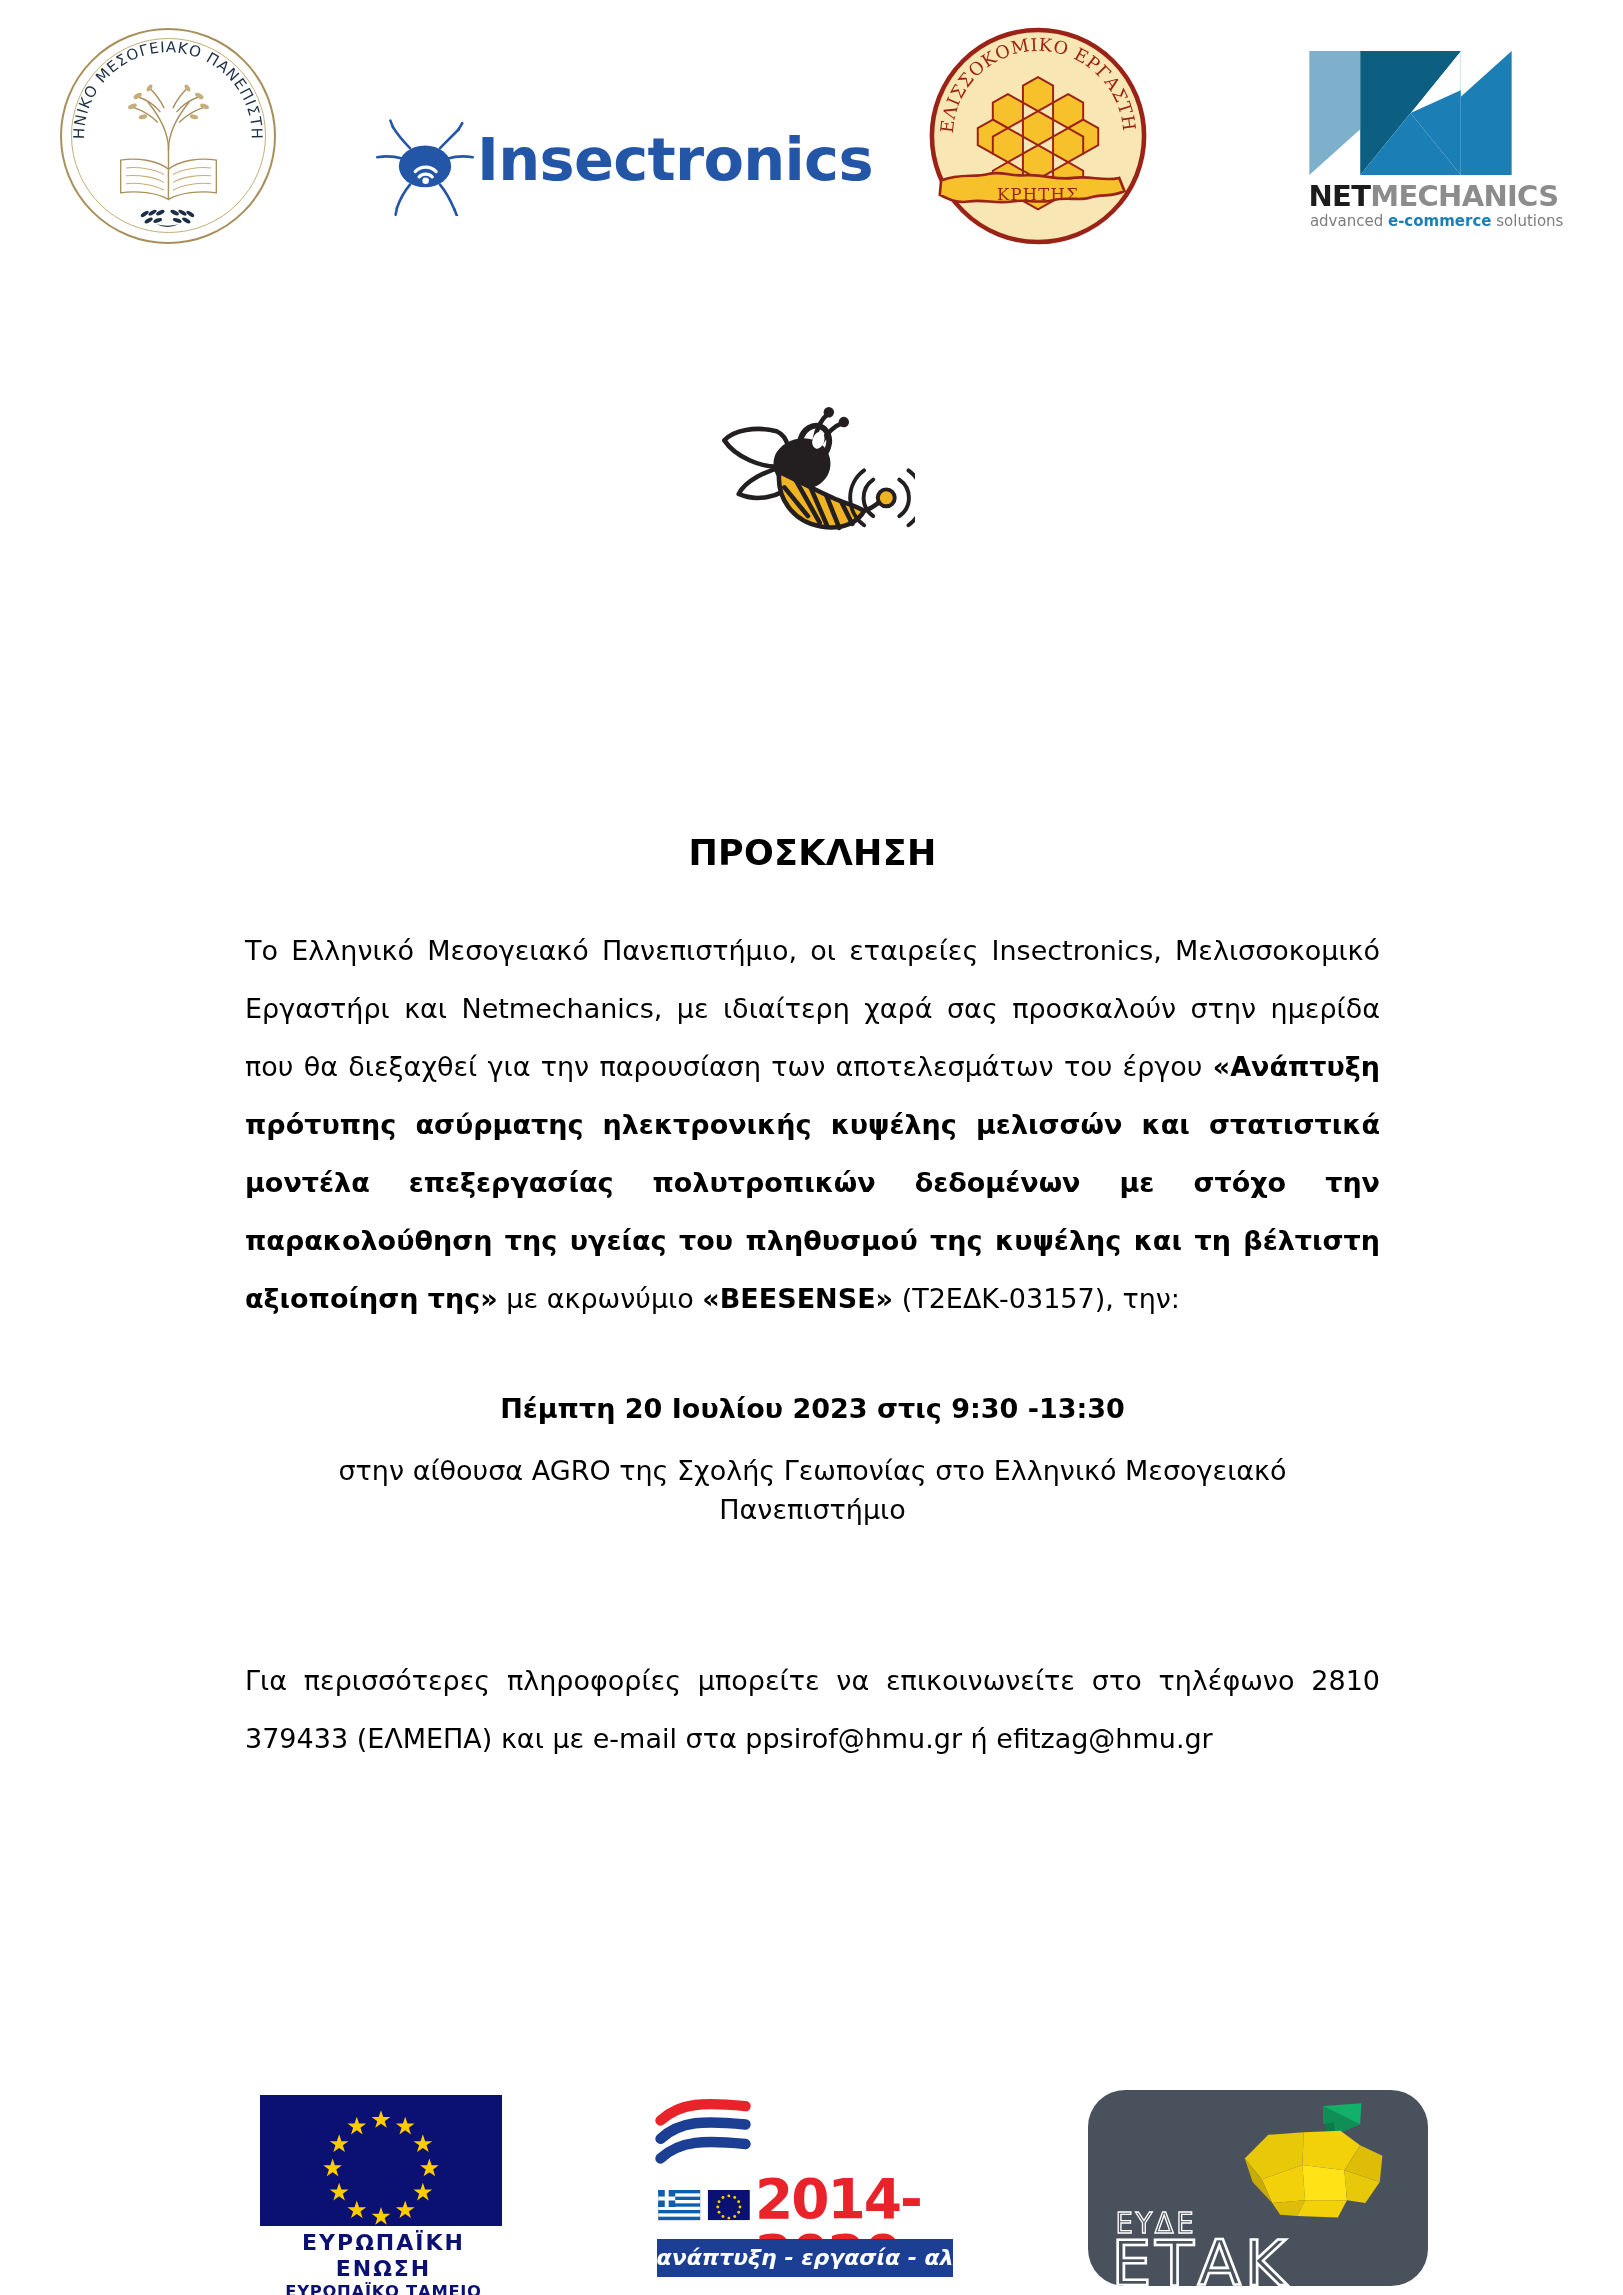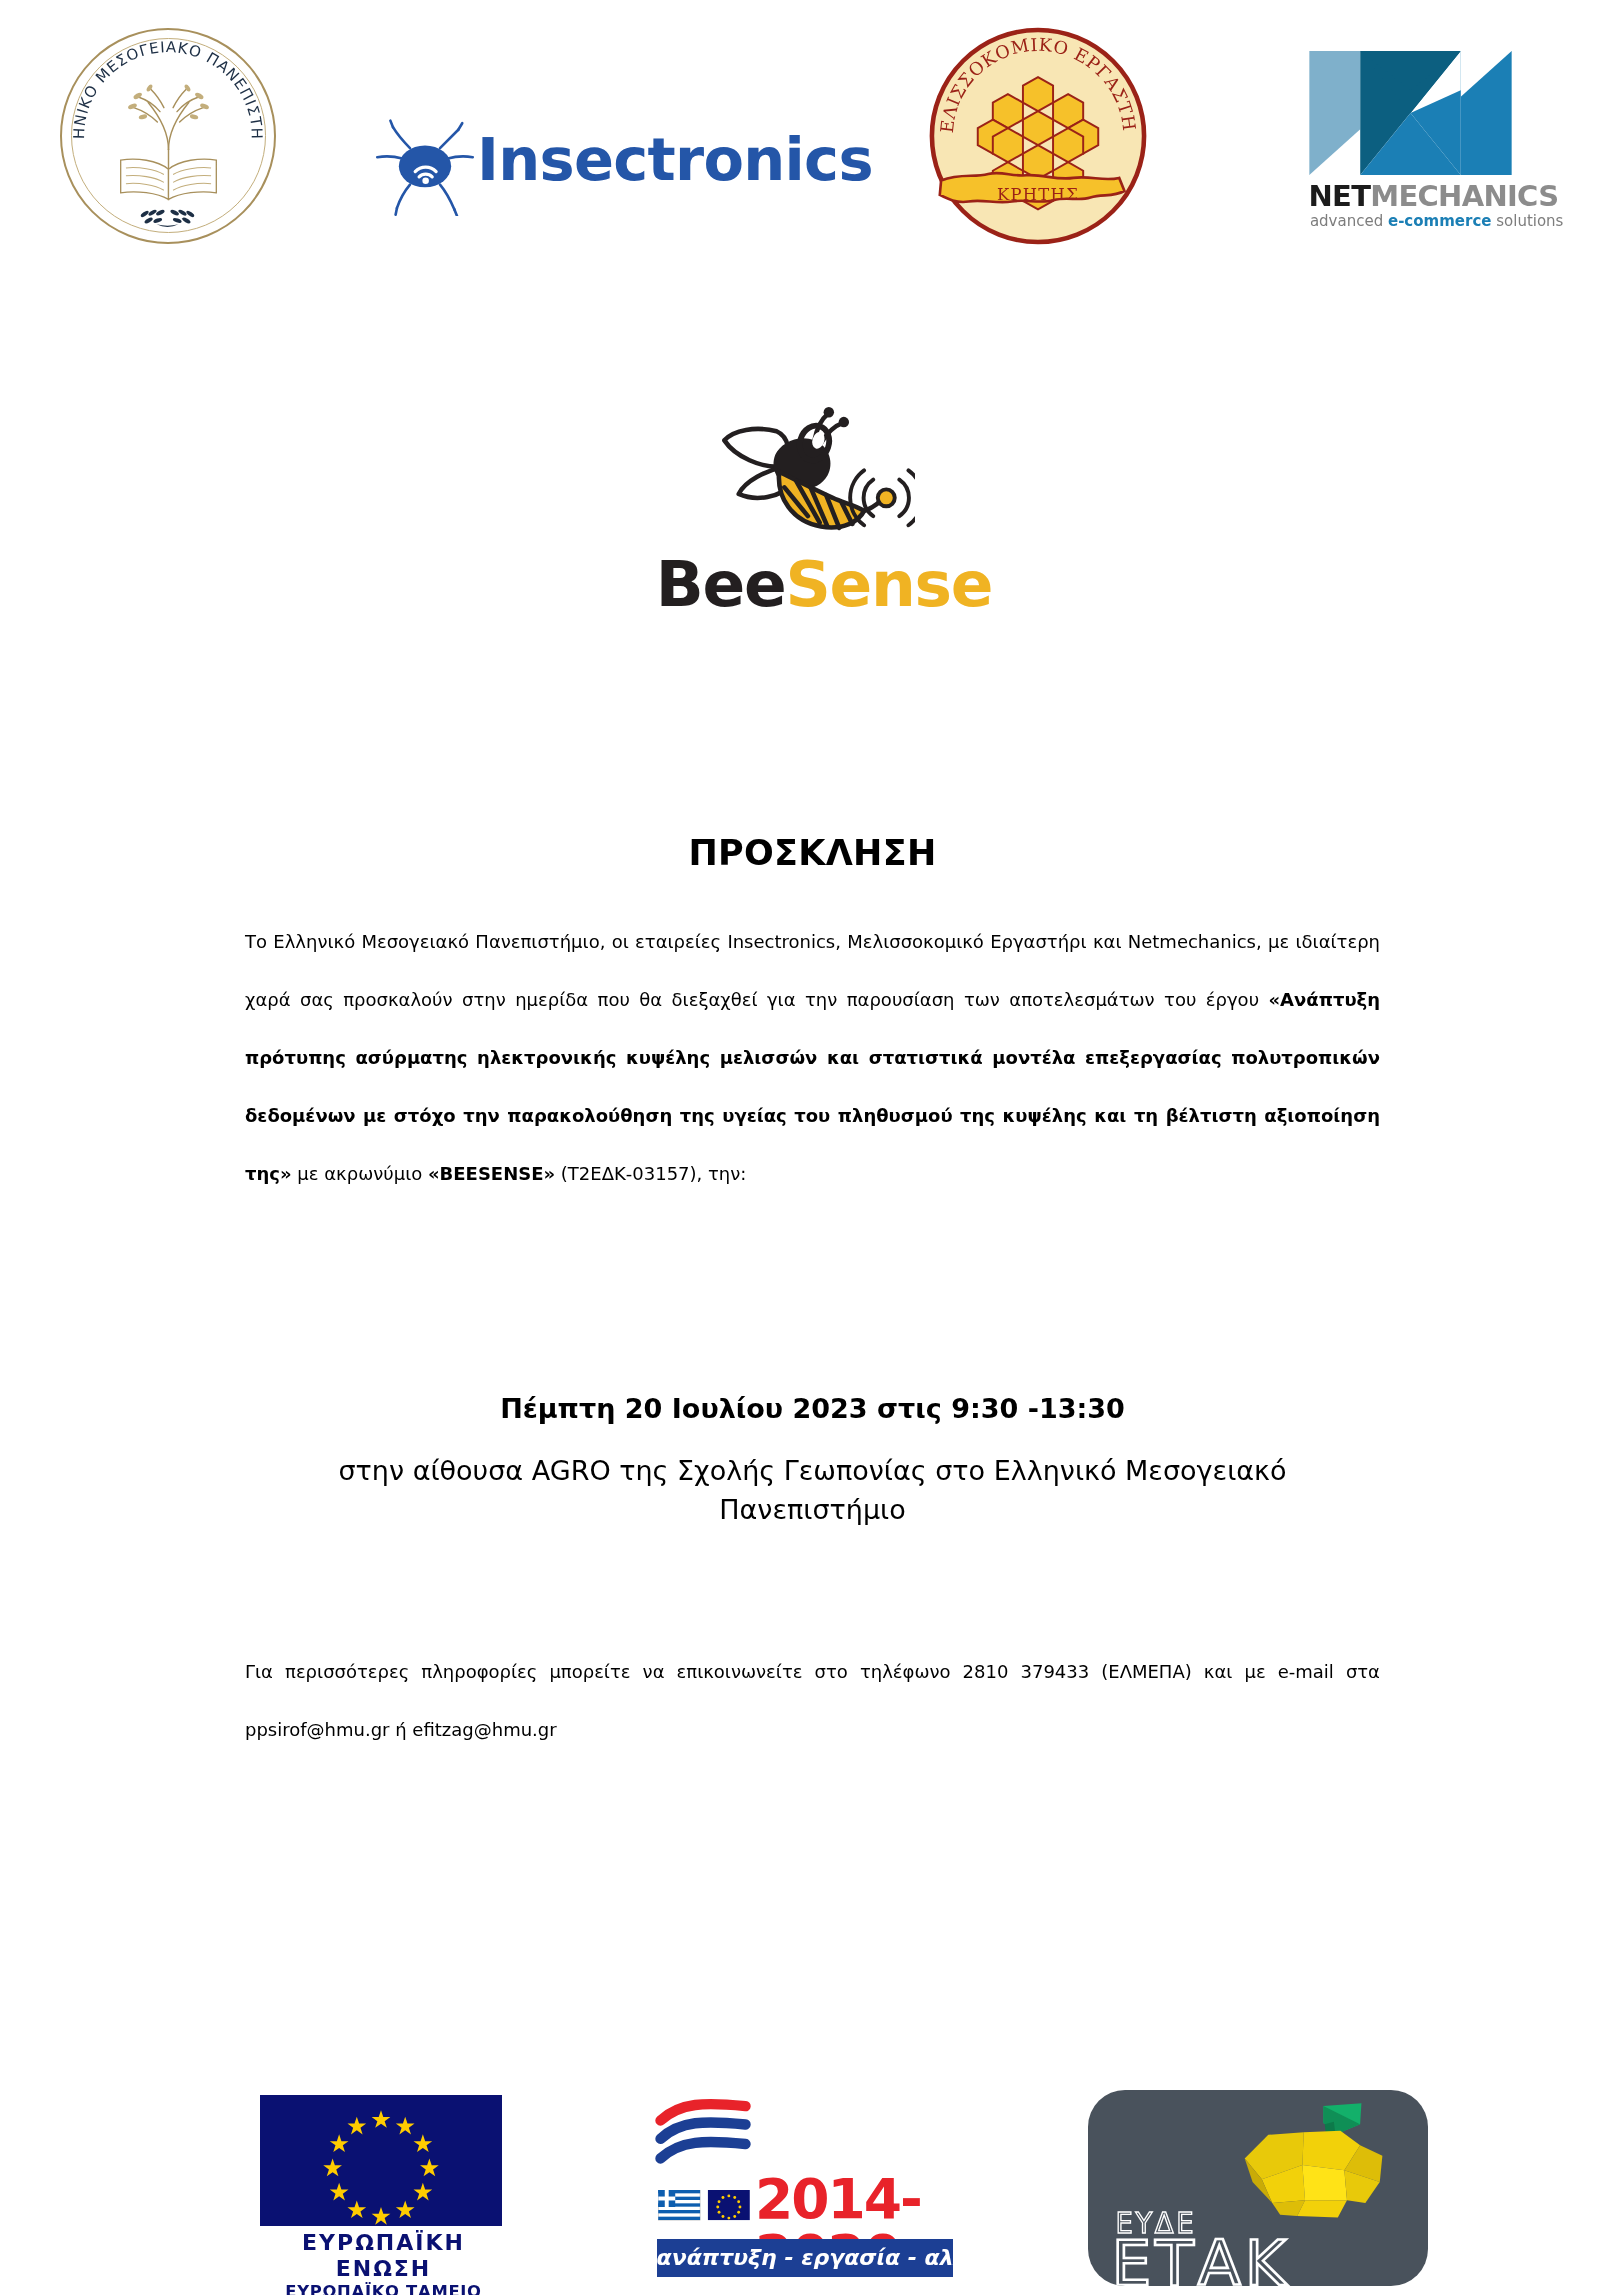--- a/index.html
+++ b/index.html
@@ -46,21 +46,21 @@
   #beesense-word{position:absolute;left:0;top:147px;width:340px;text-align:center;
     font-size:63px;font-weight:bold;letter-spacing:-1.3px;line-height:1;}
   #beesense-word .bs-bee{color:#231f20;}
   #beesense-word .bs-sense{color:#f0b323;}
 
   
   #doc-title{position:absolute;left:245px;top:810px;width:1135px;text-align:center;
     font-size:35px;font-weight:bold;letter-spacing:0.3px;}
 
   .doc-para{position:absolute;left:245px;width:1135px;
-    font-size:18px;line-height:58px;text-align:justify;text-justify:inter-word;}
+    font-size:27px;line-height:58px;text-align:justify;text-justify:inter-word;}
   #para-intro{top:895px;}
   #para-contact{top:1625px;}
   .doc-para b{font-weight:bold;}
 
   #date-line{position:absolute;left:245px;top:1362px;width:1135px;text-align:center;
     font-size:27px;font-weight:bold;line-height:39px;}
   #venue-line{position:absolute;left:245px;top:1424px;width:1135px;text-align:center;
     font-size:27px;line-height:39px;}
 
   
@@ -268,21 +268,20 @@
     </g>
     <path d="M262,160 C274,156 282,150 288,144" stroke="#231f20" stroke-width="7" fill="none" stroke-linecap="round"></path>
     <circle cx="296" cy="140" r="13" fill="#f0b323" stroke="#231f20" stroke-width="6"></circle>
     <g stroke="#231f20" stroke-width="6" fill="none" stroke-linecap="round">
       <path d="M276,112 A34,34 0 0 0 276,168"></path>
       <path d="M262,98 A52,52 0 0 0 262,182"></path>
       <path d="M316,112 A34,34 0 0 1 316,168"></path>
       <path d="M330,98 A52,52 0 0 1 330,182"></path>
     </g>
   </svg>
-  <div id="beesense-word"><span class="bs-bee">Bee</span><span class="bs-sense">Sense</span></div>
 </div>
 
 <h1 id="doc-title">ΠΡΟΣΚΛΗΣΗ</h1>
 
 <p id="para-intro" class="doc-para"><span>Το Ελληνικό Μεσογειακό Πανεπιστήμιο, οι εταιρείες Insectronics, Μελισσοκομικό Εργαστήρι και Netmechanics, με ιδιαίτερη χαρά σας προσκαλούν στην ημερίδα που θα διεξαχθεί για την παρουσίαση των αποτελεσμάτων του έργου </span><b>«Ανάπτυξη πρότυπης ασύρματης ηλεκτρονικής κυψέλης μελισσών και στατιστικά μοντέλα επεξεργασίας πολυτροπικών δεδομένων με στόχο την παρακολούθηση της υγείας του πληθυσμού της κυψέλης και τη βέλτιστη αξιοποίηση της»</b><span> με ακρωνύμιο </span><b>«BEESENSE»</b><span> (Τ2ΕΔΚ-03157), την:</span></p>
 
 <p id="date-line">Πέμπτη 20 Ιουλίου 2023 στις 9:30 -13:30</p>
 <p id="venue-line"> στην αίθουσα AGRO της Σχολής Γεωπονίας στο Ελληνικό Μεσογειακό Πανεπιστήμιο</p>
 
 <p id="para-contact" class="doc-para"><span>Για περισσότερες πληροφορίες μπορείτε να επικοινωνείτε στο τηλέφωνο 2810 379433 (ΕΛΜΕΠΑ) και με e-mail στα </span><span>ppsirof@hmu.gr</span><span> ή </span><span>efitzag@hmu.gr</span></p>

